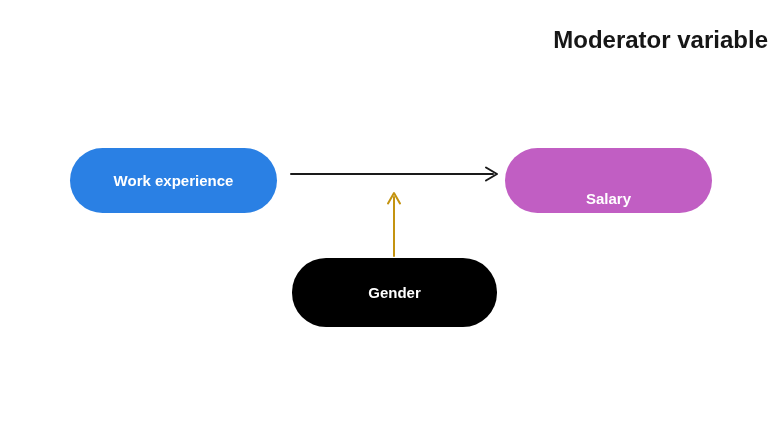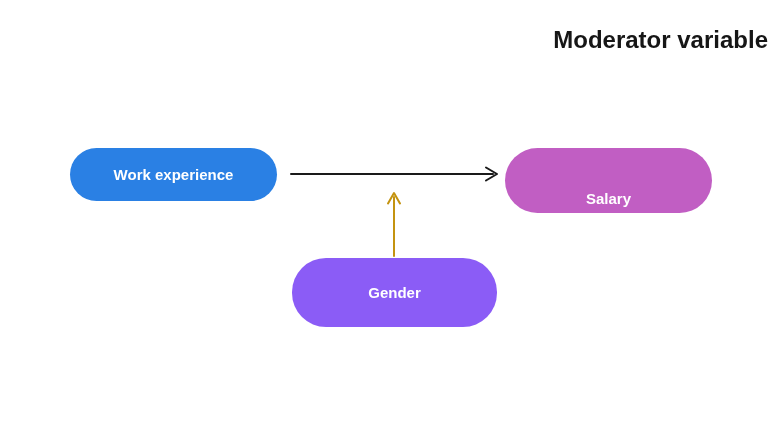--- a/index.html
+++ b/index.html
@@ -45,21 +45,21 @@
     justify-content: center;
     border-radius: 34px;
     font-size: 15px;
     font-weight: 700;
     text-align: center;
   }
   .pill-work {
     left: 70px;
     top: 148px;
     width: 207px;
-    height: 53px;
+    height: 65px;
   }
   .pill-salary {
     left: 505px;
     top: 148px;
     width: 207px;
     height: 65px;
   }
   .pill-gender {
     left: 292px;
     top: 258px;
@@ -88,17 +88,17 @@
   </svg>
 
   <div class="pill pill-work" style="background-color: rgb(42, 128, 228);">
     <span style="color: rgb(255, 255, 255);">Work experience</span>
   </div>
 
   <div class="pill pill-salary" style="background-color: rgb(193, 94, 195);">
     <span style="color: rgb(255, 255, 255); margin-top: 36px;">Salary</span>
   </div>
 
-  <div class="pill pill-gender" style="background-color: #8b5cf6;">
+  <div class="pill pill-gender" style="background-color: #000000;">
     <span style="color: rgb(255, 255, 255);">Gender</span>
   </div>
 
 </div>
 
 </body></html>

